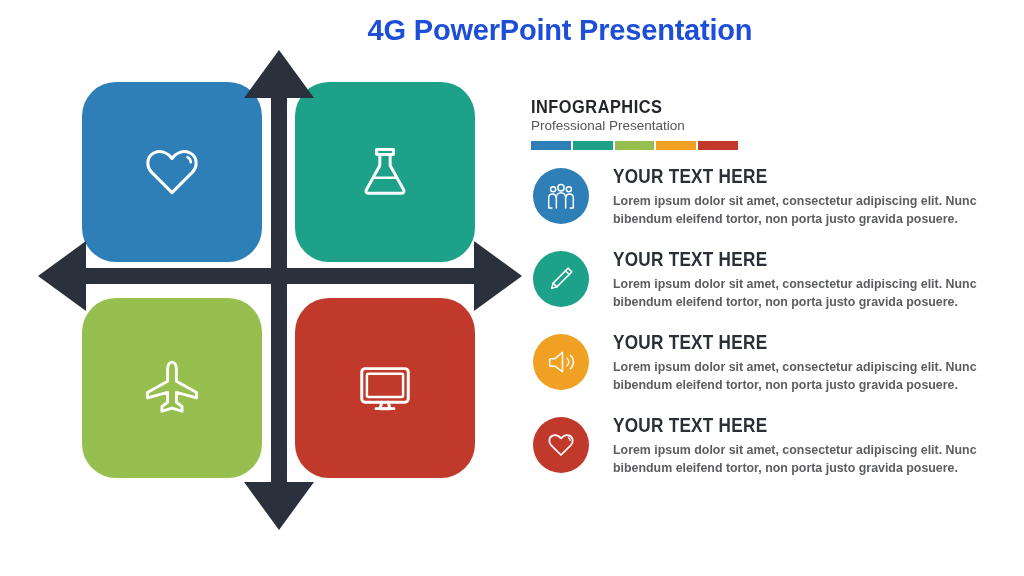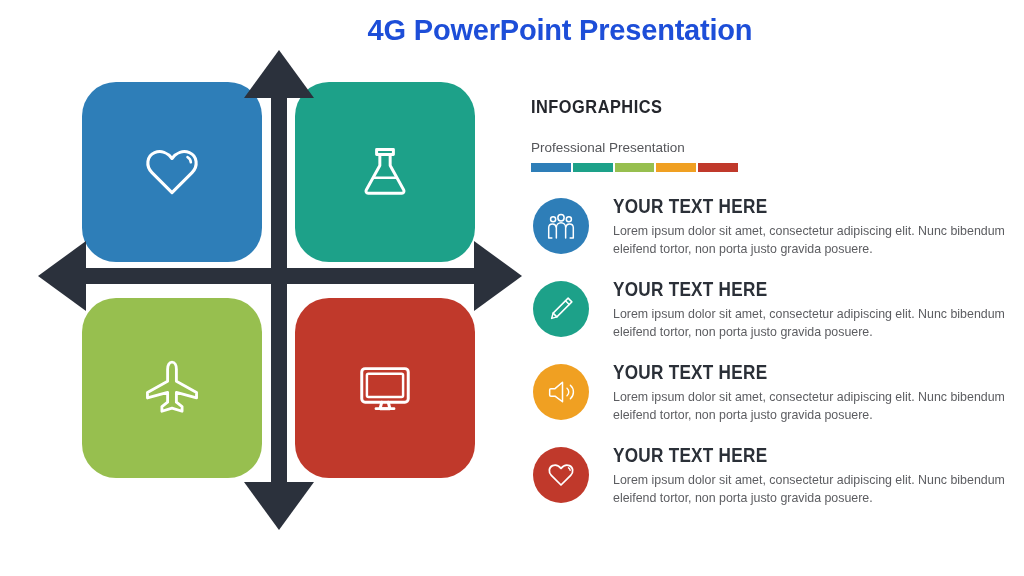--- a/index.html
+++ b/index.html
@@ -73,34 +73,33 @@
   #infographics-heading {
     font-family: "Liberation Sans Narrow", "Liberation Sans", sans-serif;
     font-size: 19px;
     font-weight: bold;
     color: #24262c;
     letter-spacing: 0.6px;
     transform: scaleX(0.86);
     transform-origin: left center;
   }
   #infographics-subheading {
-    margin-top: 22px;
     font-size: 13.5px;
     color: #55565a;
   }
   #color-bar {
     margin-top: 8px;
     width: 207px;
     height: 9px;
     display: flex;
     gap: 2px;
   }
   .color-bar-seg { flex: 1 1 0; }
 
-  #infographics-list { margin-top: 22px; }
+  #infographics-list { margin-top: 14px; }
   .info-item {
     position: relative;
     height: 83px;
   }
   .info-icon-circle {
     position: absolute;
     left: 2px;
     top: 4px;
     width: 56px;
     height: 56px;
@@ -119,20 +118,21 @@
     transform: scaleX(0.88);
     transform-origin: left center;
     white-space: nowrap;
   }
   .info-body {
     margin-top: 5px;
     font-size: 12.4px;
     line-height: 1.42;
     color: #5c5d61;
     max-width: 392px;
+    font-weight: bold;
   }
 </style>
 </head>
 <body>
 
 <div id="slide-title">4G PowerPoint Presentation</div>
 
 <div id="quadrant-diagram">
 
   <div class="quad-tile" id="quad-tile-0" style="background-color: rgb(46, 126, 184);">

